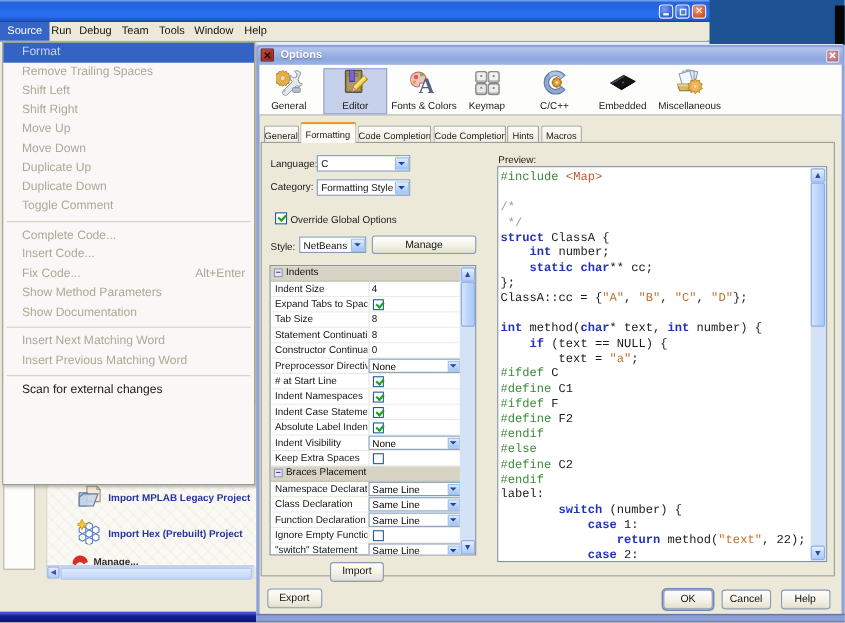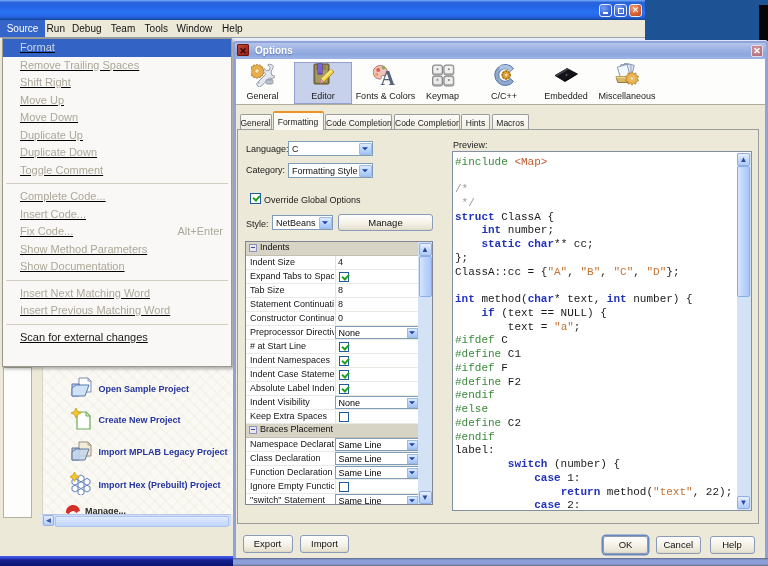--- a/index.html
+++ b/index.html
@@ -28,22 +28,22 @@
  background:repeating-linear-gradient(45deg, rgba(205,200,180,.10) 0 2px, rgba(255,255,255,0) 2px 8px),
             repeating-linear-gradient(-45deg, rgba(205,200,180,.07) 0 2px, rgba(255,255,255,0) 2px 8px); }
 .splabel { position:absolute; left:55.5px; font-size:9px; font-weight:bold; color:#25349E; white-space:nowrap; }
 .spicon { position:absolute; left:27px; width:23px; height:23px; }
 #hscroll { left:42px; top:514px; width:189px; height:12px; background:#cfddfa; border-top:1px solid #b9c6e4; }
 #hsbtn { position:absolute; left:1px; top:0px; width:11px; height:11px; background:linear-gradient(180deg,#e2ecfe,#b4ccf6); border:1px solid #9ab0dc; border-radius:2px; color:#3a57a0; font-size:8px; line-height:10px; text-align:center; font-weight:bold;}
 #hsthumb { position:absolute; left:13px; top:0.5px; width:174px; height:11px; background:linear-gradient(180deg,#dfeafd,#c1d6fb); border:1px solid #aec4ec; border-radius:2px; }
 #winbottom { left:0; top:556px; width:233px; height:10px; background:linear-gradient(180deg,#4b5ee8 0,#3549d8 2px,#16208e 4px,#0c1470 100%); }
 
 
-#menu { left:2px; top:38px; width:230px; height:329px; background:#f9f8f6; border:1px solid #9c9a8c;
-  box-shadow:2px 2px 3px rgba(80,80,80,.45);text-decoration:underline; }
+#menu { left:2px; top:38px; width:230px; height:403px; background:#f9f8f6; border:1px solid #9c9a8c;
+  box-shadow:2px 2px 3px rgba(80,80,80,.45); }
 .mrow { height:17.5px; line-height:17.5px; font-size:11px; color:#aca899; padding-left:17px; white-space:nowrap; position:relative;}
 .mrow.sel { background:#3363c4; color:#ccd3e8; }
 .mrow.on { color:#1a1a1a; }
 .msep { height:9px; position:relative; }
 .msep:after { content:""; position:absolute; left:3px; right:3px; top:4px; border-top:1px solid #d2cfc2; }
 .mshort { position:absolute; right:8px; top:0; }
 
 
 #dialog { border-top:1px solid #dce4f6; left:233px; top:40px; width:535px; height:526px; background:#8fa3da; border-radius:3px 3px 0 0; }
 #dtitle { position:absolute; left:2px; top:1.5px; width:531px; height:16.5px; border-radius:2px 2px 0 0;
@@ -177,20 +177,21 @@
 </div>
 <div class="abs" id="hscroll">
     <div id="hsbtn">◄</div>
     <div id="hsthumb"></div>
   </div>
 <div class="abs" id="winbottom"></div>
 
 <div class="abs" id="menu">
   <div class="mrow sel">Format</div>
   <div class="mrow">Remove Trailing Spaces</div>
+  <div class="mrow">Shift Left</div>
   <div class="mrow">Shift Right</div>
   <div class="mrow">Move Up</div>
   <div class="mrow">Move Down</div>
   <div class="mrow">Duplicate Up</div>
   <div class="mrow">Duplicate Down</div>
   <div class="mrow">Toggle Comment</div>
   <div class="msep"></div>
   <div class="mrow">Complete Code...</div>
   <div class="mrow">Insert Code...</div>
   <div class="mrow">Fix Code...<span class="mshort">Alt+Enter</span></div>
@@ -475,18 +476,18 @@
             <span class="k">case</span> 1:
                 <span class="k">return</span> method(<span class="s">"text"</span>, 22);
             <span class="k">case</span> 2:</div>
       <div class="sbv" style="right:0.5px; top:0.5px; bottom:0.5px; width:14px;"></div>
       <div class="sbbtn" style="right:1px; top:1px;">▲</div>
       <div class="sbthumb" style="right:1px; top:14px; height:131px;"></div>
       <div class="sbbtn" style="right:1px; bottom:1px;">▼</div>
     </div>
 
     <div class="btn" style="left:6.5px; top:476px; width:50px; height:18px; line-height:16px;">Export</div>
-    <div class="btn" style="left:64px; top:476px; width:49px; height:18px; line-height:16px;">Import</div>
+    <div class="btn" style="left:64px; top:452px; width:49px; height:18px; line-height:16px;">Import</div>
     <div class="btn" style="left:367px; top:477px; width:45px; height:18px; line-height:16px; box-shadow:0 0 0 1.5px #6a88c0;">OK</div>
     <div class="btn" style="left:420px; top:477px; width:44.5px; height:18px; line-height:16px;">Cancel</div>
     <div class="btn" style="left:473.5px; top:477px; width:45px; height:18px; line-height:16px;">Help</div>
   </div>
 </div>
 
 </body></html>

